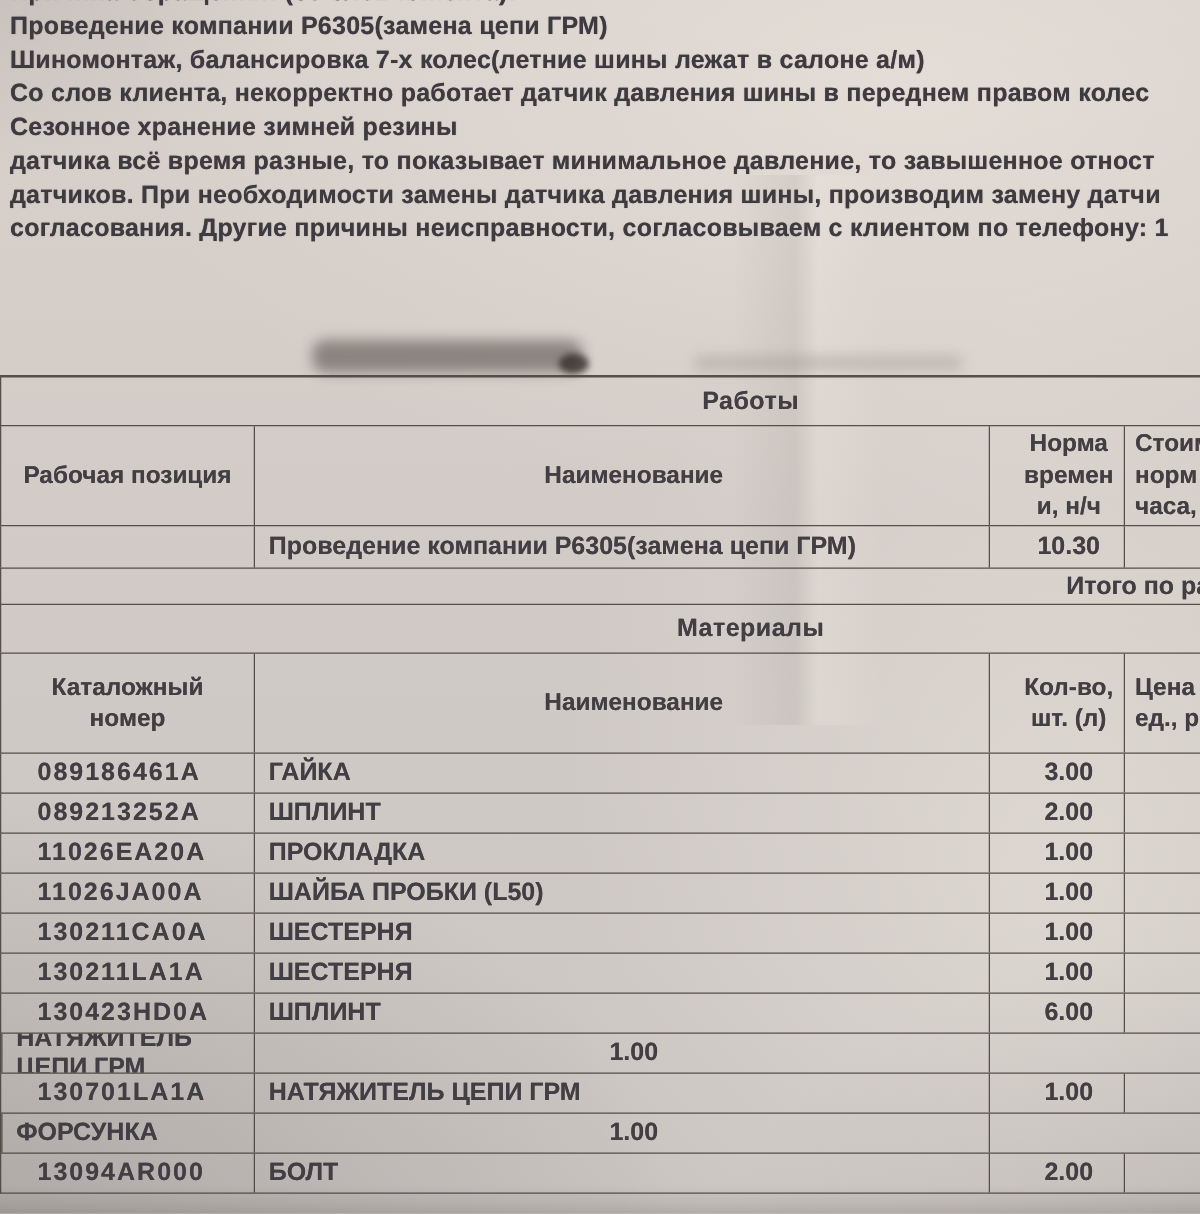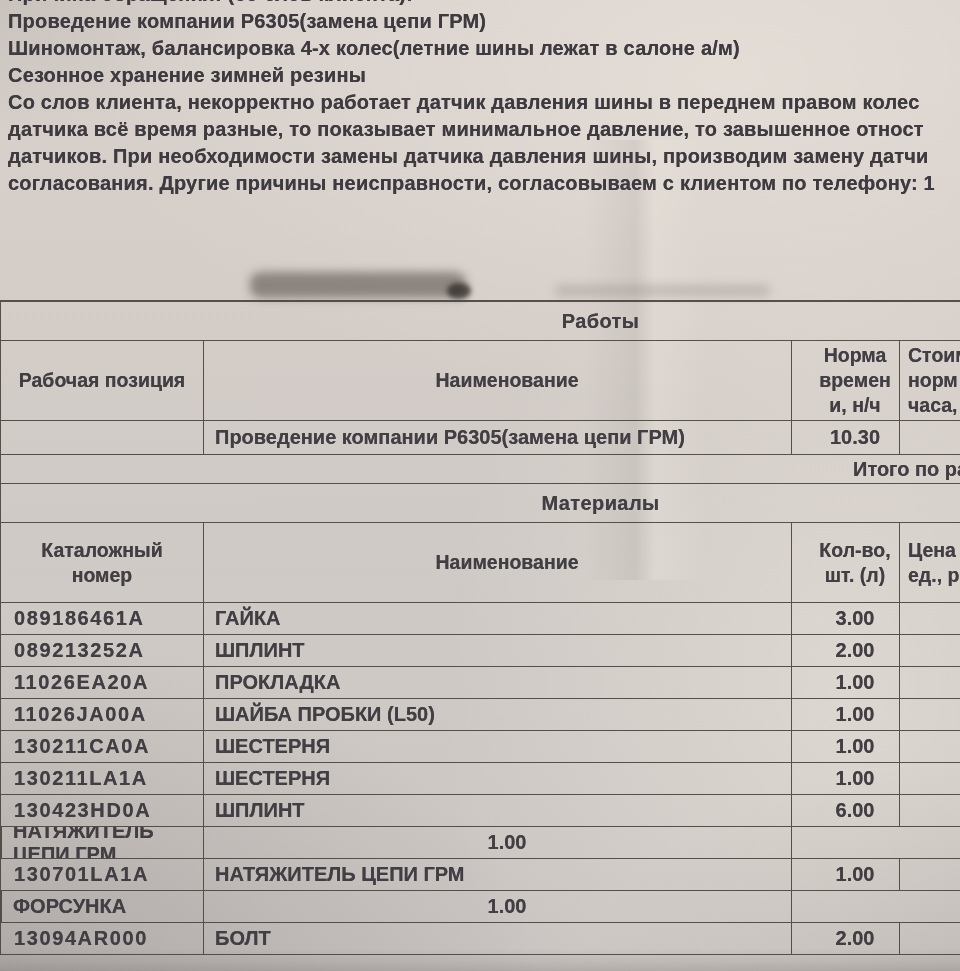--- a/index.html
+++ b/index.html
@@ -49,42 +49,42 @@
     font-size:19.5px;line-height:25px;}
   .hdr .cell{display:flex;align-items:center;justify-content:center;text-align:center;}
   .row{height:33px;font-size:20px;}
   .mrow{height:32px;border-bottom:1.7px solid var(--line);font-size:20px;}
   .cell{display:flex;align-items:center;overflow:hidden;}
   .c2,.c3,.c4{border-left:1.8px solid var(--line);padding-left:19px;}
   .pre{white-space:pre-line;}
   .left{justify-content:flex-start !important;text-align:left !important;}
   .center{justify-content:center !important;text-align:center;}
   .pad-name{padding-left:11px;}
-  .pad-pn{padding-left:13px;letter-spacing:1.6px;}
+  .pad-pn{padding-left:29px;letter-spacing:1.6px;}
   .pad-right-col{padding-left:8px;}
   .total{height:30px;border-top:1.8px solid var(--line);border-bottom:1.8px solid var(--line);
     border-left:1.6px solid var(--line);display:flex;align-items:center;font-size:20px;}
   .total span{padding-left:852px;white-space:nowrap;}
 </style>
 </head>
 <body>
 
 <div class="paper"></div>
 <div class="crease"></div>
 <div class="smudge-a"></div>
 <div class="smudge-b"></div>
 <div class="smudge-c"></div>
 <div class="bottom-shade"></div>
 
 <div class="intro">
   <div>Причина обращения: (со слов клиента):</div>
   <div>Проведение компании Р6305(замена цепи ГРМ)</div>
-  <div>Шиномонтаж, балансировка 4-х колес(летние шины лежат в салоне а/м)</div>
+  <div>Шиномонтаж, балансировка 7-х колес(летние шины лежат в салоне а/м)</div>
+  <div>Со слов клиента, некорректно работает датчик давления шины в переднем правом колес</div>
   <div>Сезонное хранение зимней резины</div>
-  <div>Со слов клиента, некорректно работает датчик давления шины в переднем правом колес</div>
   <div>датчика всё время разные, то показывает минимальное давление, то завышенное отност</div>
   <div>датчиков. При необходимости замены датчика давления шины, производим замену датчи</div>
   <div>согласования. Другие причины неисправности, согласовываем с клиентом по телефону:  1</div>
 </div>
 
 <div class="doc">
 
   <div class="band">Работы</div>
 
   <div class="grid hdr">

